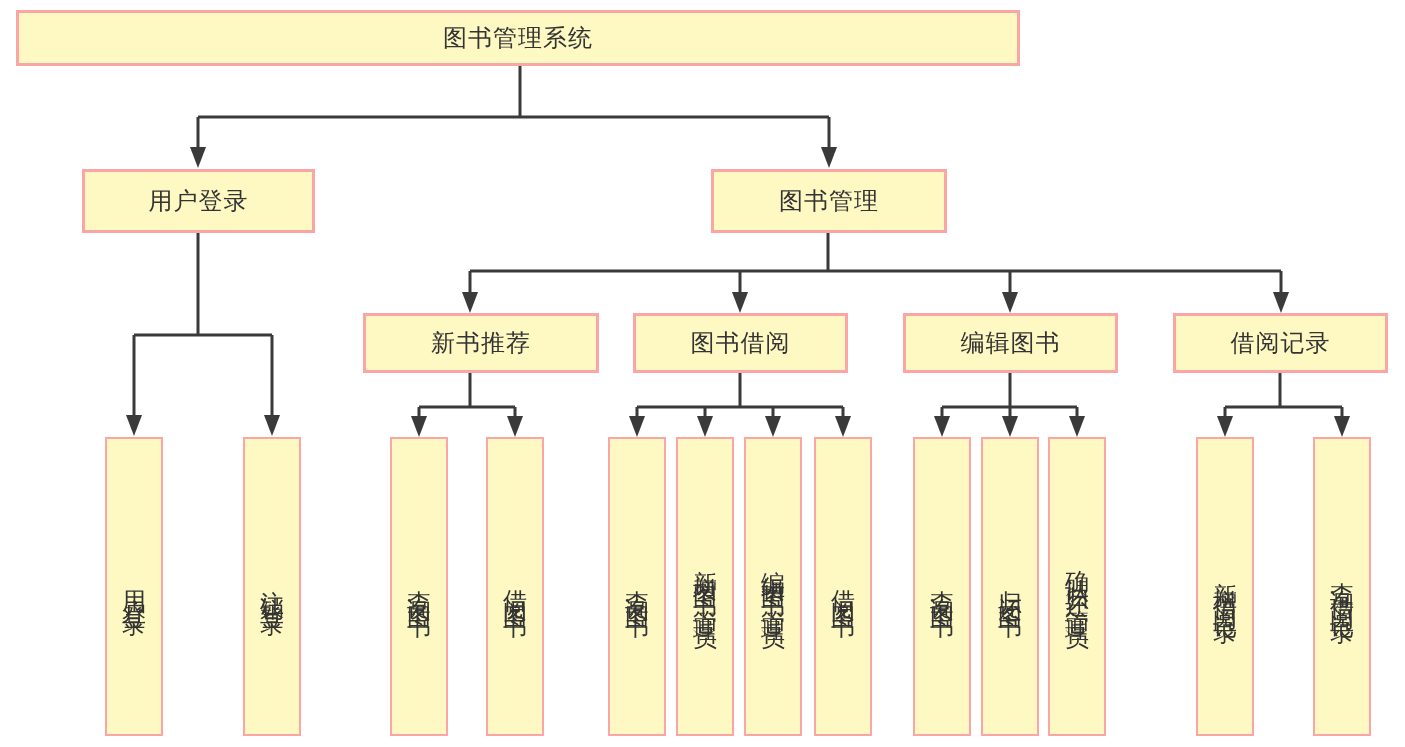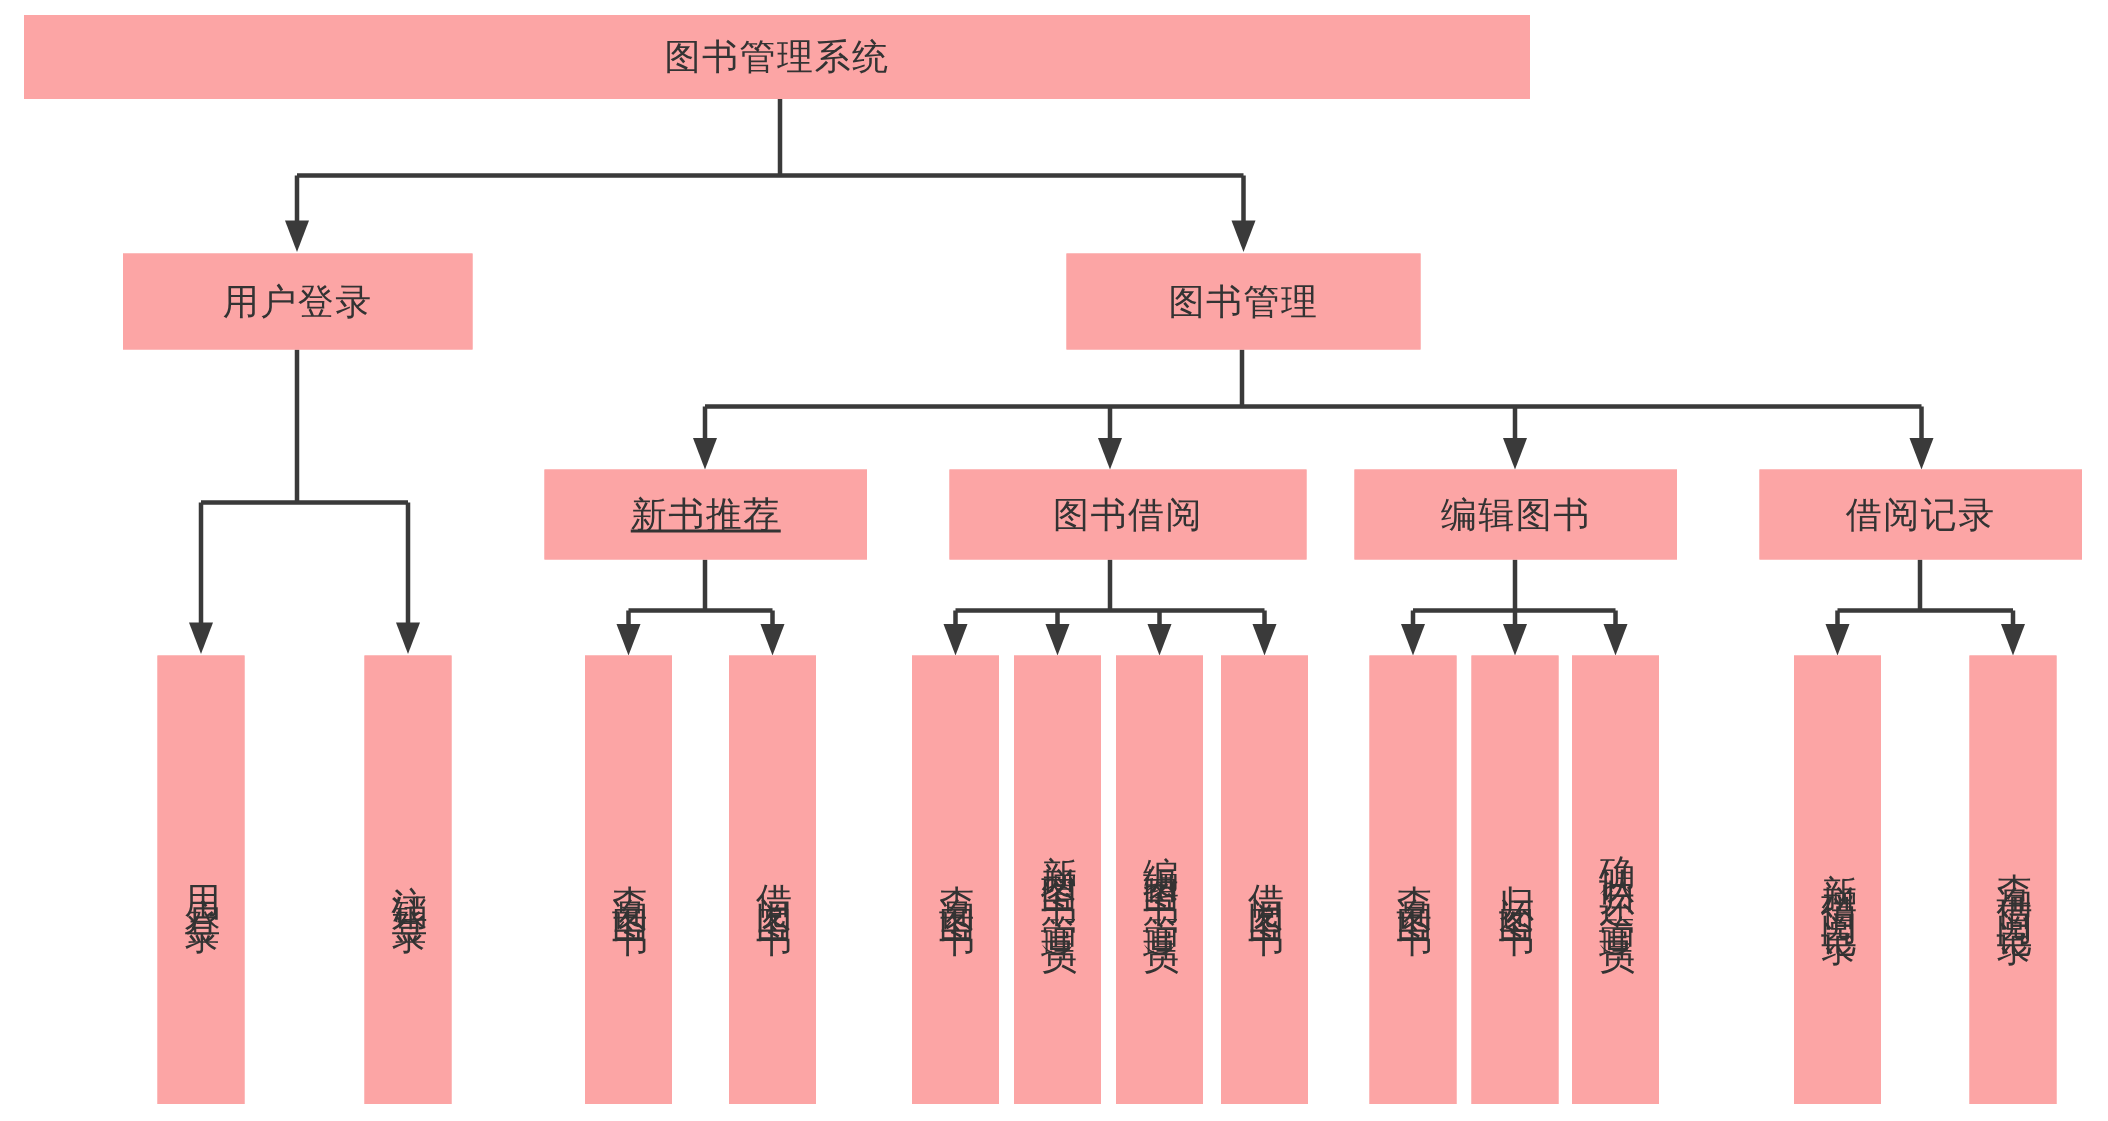--- a/index.html
+++ b/index.html
@@ -17,21 +17,21 @@
   }
   .connectors {
     position: absolute;
     left: 0;
     top: 0;
     pointer-events: none;
   }
   .node {
     position: absolute;
     box-sizing: border-box;
-    background: #fca5a5;
+    background: #fef9c3;
     border: 3px solid #fca5a5;
     display: flex;
     align-items: center;
     justify-content: center;
     color: #333333;
     z-index: 1;
   }
   .node-h .label {
     font-size: 24px;
     letter-spacing: 1px;
@@ -112,24 +112,24 @@
     <span class="label">图书管理系统</span>
   </div>
 
   <div class="node node-h" style="left:82px; top:169px; width:233px; height:64px;">
     <span class="label">用户登录</span>
   </div>
   <div class="node node-h" style="left:711px; top:169px; width:236px; height:64px;">
     <span class="label">图书管理</span>
   </div>
 
-  <div class="node node-h" style="left:363px; top:313px; width:215px; height:60px;text-decoration:underline;">
+  <div class="node node-h" style="left:363px; top:313px; width:236px; height:60px;">
     <span class="label">新书推荐</span>
   </div>
-  <div class="node node-h" style="left:633px; top:313px; width:238px; height:60px;">
+  <div class="node node-h" style="left:633px; top:313px; width:215px; height:60px;">
     <span class="label">图书借阅</span>
   </div>
   <div class="node node-h" style="left:903px; top:313px; width:215px; height:60px;">
     <span class="label">编辑图书</span>
   </div>
   <div class="node node-h" style="left:1173px; top:313px; width:215px; height:60px;">
     <span class="label">借阅记录</span>
   </div>
 
   <div class="node node-v" style="left:105px; top:437px; width:58px; height:299px;">

